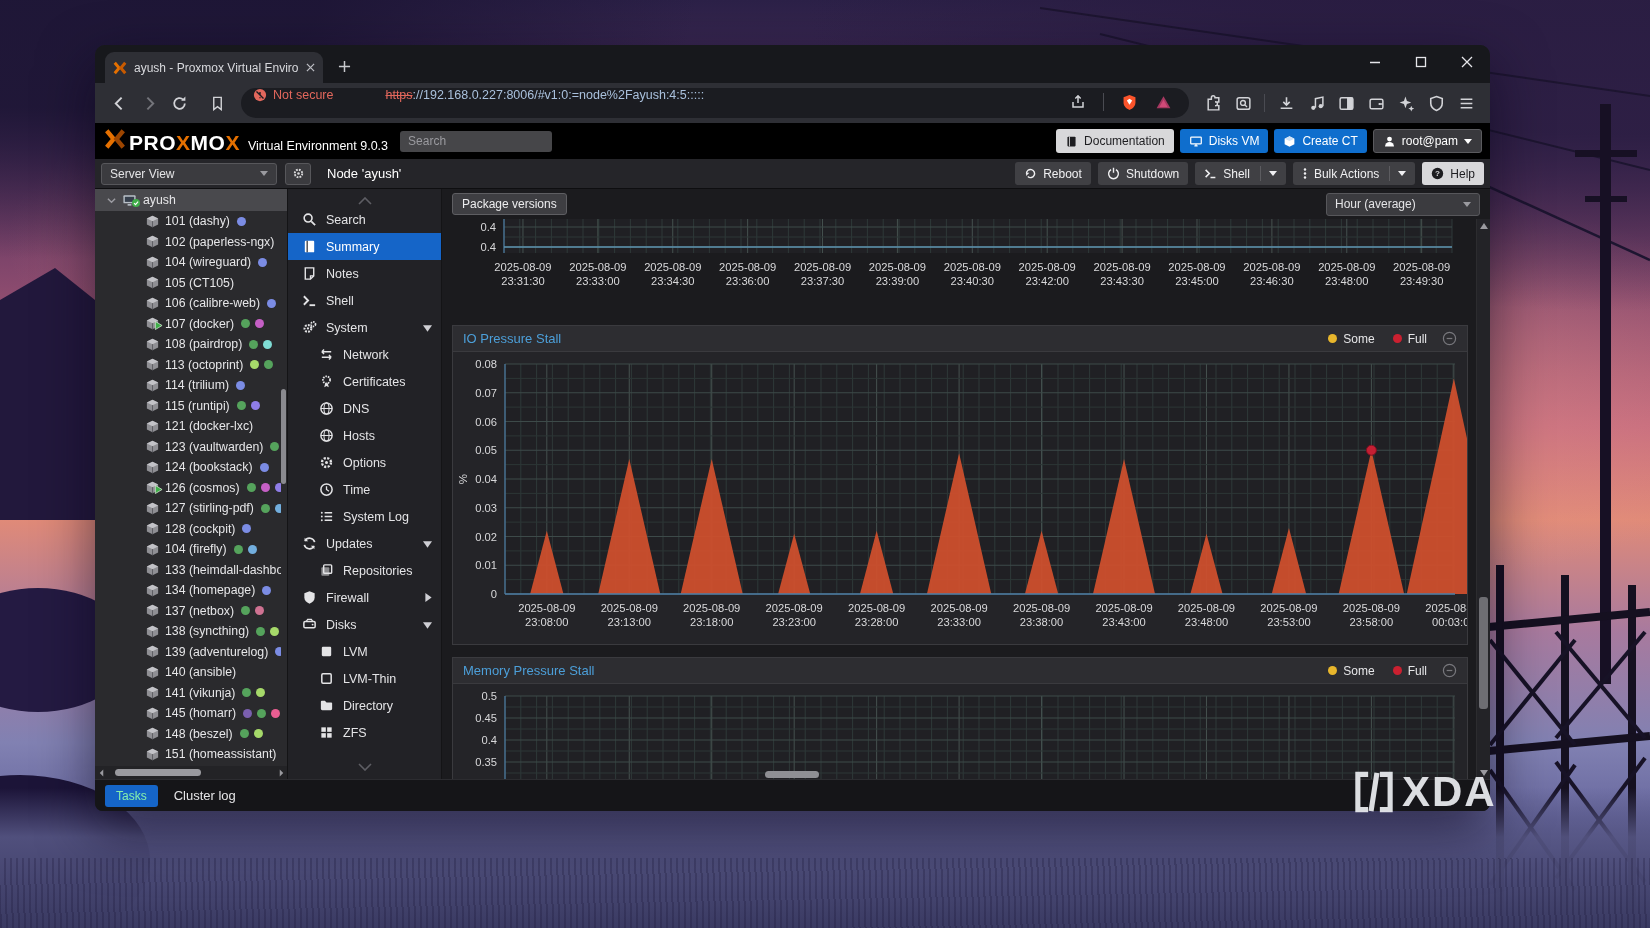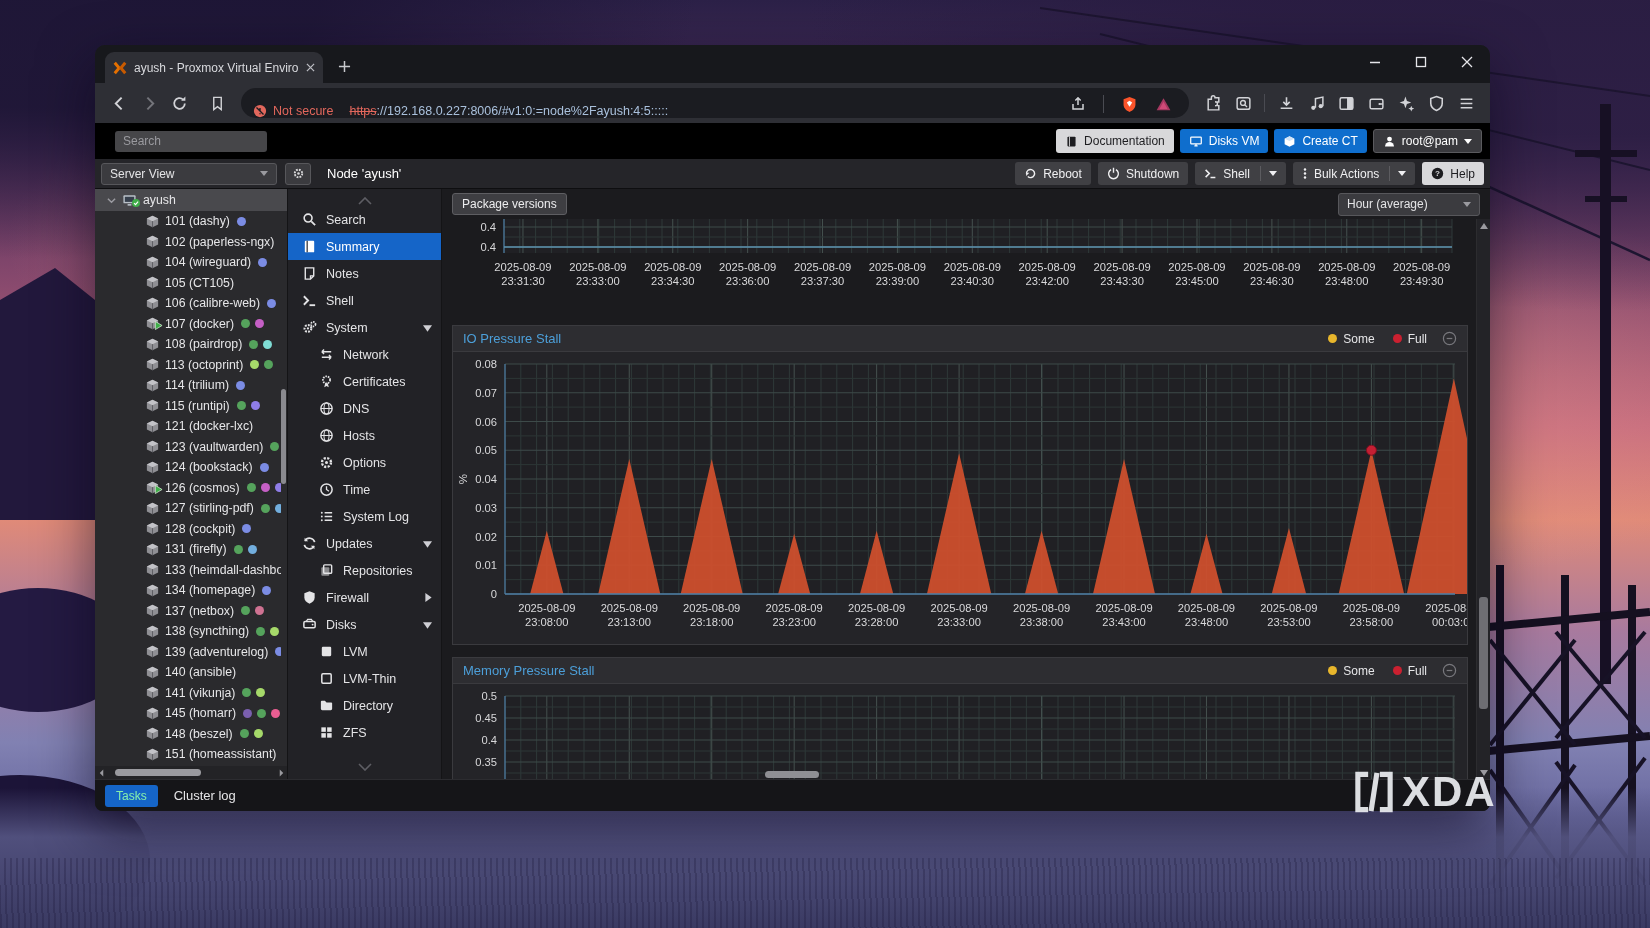--- a/index.html
+++ b/index.html
@@ -34,24 +34,24 @@
   .tab-title { flex:1; white-space:nowrap; overflow:hidden; }
   .tab-close { color:#b9bac0; flex:none; display:flex; }
   .newtab-btn { width:26px; height:26px; margin:0 0 4px 8px; color:#c8c9cd; display:flex; align-items:center; justify-content:center; }
   .win-controls { margin-left:auto; align-self:flex-start; display:flex; height:34px; }
   .win-btn { width:46px; display:flex; align-items:center; justify-content:center; color:#e6e6ea; }
 
   .toolbar { height:40px; background:#2e2f35; display:flex; align-items:center; padding:0 10px; gap:2px; }
   .tb-icon { width:28px; height:28px; border-radius:50%; display:flex; align-items:center; justify-content:center; color:#d2d3d7; flex:none; }
   .tb-icon.dim { color:#74757b; }
   .tb-sep { width:1px; height:18px; background:#4a4b52; margin:0 5px; flex:none; }
-  .urlbar { flex:1; height:30px; background:#1b1c21; border-radius:15px; display:flex; align-items:flex-end;
-    padding:0 12px; margin:0 8px; gap:16px; min-width:0; }
+  .urlbar { flex:1; height:30px; background:#1b1c21; border-radius:15px; display:flex; align-items:flex-start;
+    padding:0 12px; margin:0 8px; gap:4px; min-width:0; }
   .notsecure { color:#e2675c; display:flex; gap:6px; align-items:center; font-size:12.5px; flex:none; }
-  .url-text { color:#a9c0dc; font-size:12.5px; white-space:nowrap; overflow:hidden; flex:1; }
+  .url-text { color:#a9c0dc; font-size:12.5px; white-space:nowrap; overflow:hidden; flex:1;margin-left:48px; }
   .url-text .scheme { color:#e2675c; text-decoration:line-through; }
   .pill-icons { display:flex; align-items:center; gap:6px; flex:none; }
 
   
   .pve { position:absolute; top:78px; left:0; right:0; bottom:0; display:flex; flex-direction:column; background:#1d1d20; color:#e6e6e8; }
   .pve-header { height:36px; background:#000; display:flex; align-items:center; padding:0 8px; flex:none; }
   .brand { display:flex; align-items:baseline; gap:2px; }
   .brand-text { font-size:21px; font-weight:bold; letter-spacing:.5px; color:#fff; }
   .brand-text .ox { color:#e57000; }
   .brand-sub { font-size:12.5px; color:#fff; margin-left:6px; }
@@ -104,21 +104,21 @@
   .nav-row.indent { padding-left:31px; }
   .nav-row.selected { background:#1565c8; color:#fff; }
   .nav-ic { width:15px; height:15px; flex:none; display:flex; }
   .nav-caret { position:absolute; right:9px; color:#cfcfd4; }
 
   
   .content { flex:1; display:flex; flex-direction:column; min-width:0; background:#1b1b1e; }
   .content-topbar { height:30px; display:flex; align-items:center; justify-content:space-between; padding:0 10px; flex:none; }
   .btn-pkg { background:#3e3e42; border:1px solid #5e5e62; border-radius:3px; color:#ededef; font-size:12px;
     height:22px; display:flex; align-items:center; padding:0 9px; }
-  .gran-select { width:142px; height:23px; }
+  .gran-select { width:154px; height:23px; }
   .scrollwrap { flex:1; display:flex; min-height:0; position:relative; }
   .scrollcontent { flex:1; overflow:hidden; padding-left:10px; position:relative; }
   .vscrollbar { width:14px; background:#232327; border-left:1px solid #2c2c2f; position:relative; flex:none; }
   .v-arrow { position:absolute; left:0; right:0; height:14px; display:flex; align-items:center; justify-content:center; color:#9a9a9f; }
   .v-thumb { position:absolute; left:2px; right:2px; top:378px; height:112px; background:#6e6e73; border-radius:3px; }
   .hscroll-thumb { position:absolute; bottom:1px; left:323px; width:54px; height:7px; background:#8f8f94; border-radius:4px; }
 
   .chart-box svg { display:block; }
   .panel { border:1px solid #3a3a3e; margin:0 8px 0 0; background:#242428; }
   .panel-io { margin-top:10px; }
@@ -324,20 +324,28 @@
     <div class="tb-icon">
         <svg width="17" height="17" viewBox="0 0 16 16">
           <path d="M2.5 4h11M2.5 8h11M2.5 12h11" stroke="currentColor" stroke-width="1.6"></path>
         </svg>
       </div>
   </div>
 
   <div class="pve">
 
     <div class="pve-header">
+      <div class="brand">
+        <svg width="24" height="22" viewBox="0 0 16 16">
+          <path d="M2 2 7 8 2 14" stroke="#e57000" stroke-width="3.2" fill="none"></path>
+          <path d="M14 2 9 8 14 14" stroke="#9c4500" stroke-width="3.2" fill="none"></path>
+        </svg>
+        <span class="brand-text" id="brand-text"><span>P</span><span>R</span><span>O</span><span class="ox">X</span><span>M</span><span>O</span><span class="ox">X</span></span>
+        <span class="brand-sub">Virtual Environment 9.0.3</span>
+      </div>
       <input class="pve-search" placeholder="Search" style="">
       <div class="hdr-right">
         <div class="btn btn-light">
           <svg width="13" height="13" viewBox="0 0 16 16">
               <rect x="3" y="2" width="10" height="12" rx="1" fill="#1d1d20"></rect>
               <line x1="5.5" y1="2" x2="5.5" y2="14" stroke="#d8d8da" stroke-width="1.1"></line>
             </svg>
           <span>Documentation</span>
         </div>
         <div class="btn btn-blue">
@@ -593,21 +601,21 @@
                 </svg></span>
               <span class="lbl">128 (cockpit)</span>
               <span class="dot" style="background: rgb(123, 140, 228);"></span>
             </div>
             <div class="tree-row">
               <span class="cube-wrap"><svg width="15" height="15" viewBox="0 0 16 16">
                   <path d="M8 1.8 14 4.7v6.6L8 14.2 2 11.3V4.7z" fill="#8f8f94"></path>
                   <path d="M8 1.8 14 4.7 8 7.6 2 4.7z" fill="#c2c2c7"></path>
                   <path d="M8 7.6v6.6" stroke="#5c5c61" stroke-width="1"></path>
                 </svg></span>
-              <span class="lbl">131 (firefly)</span>
+              <span class="lbl">104 (firefly)</span>
               <span class="dot" style="background: rgb(85, 163, 92);"></span>
               <span class="dot" style="background: rgb(114, 174, 222);"></span>
             </div>
             <div class="tree-row">
               <span class="cube-wrap"><svg width="15" height="15" viewBox="0 0 16 16">
                   <path d="M8 1.8 14 4.7v6.6L8 14.2 2 11.3V4.7z" fill="#8f8f94"></path>
                   <path d="M8 1.8 14 4.7 8 7.6 2 4.7z" fill="#c2c2c7"></path>
                   <path d="M8 7.6v6.6" stroke="#5c5c61" stroke-width="1"></path>
                 </svg></span>
               <span class="lbl">133 (heimdall-dashbo</span>

